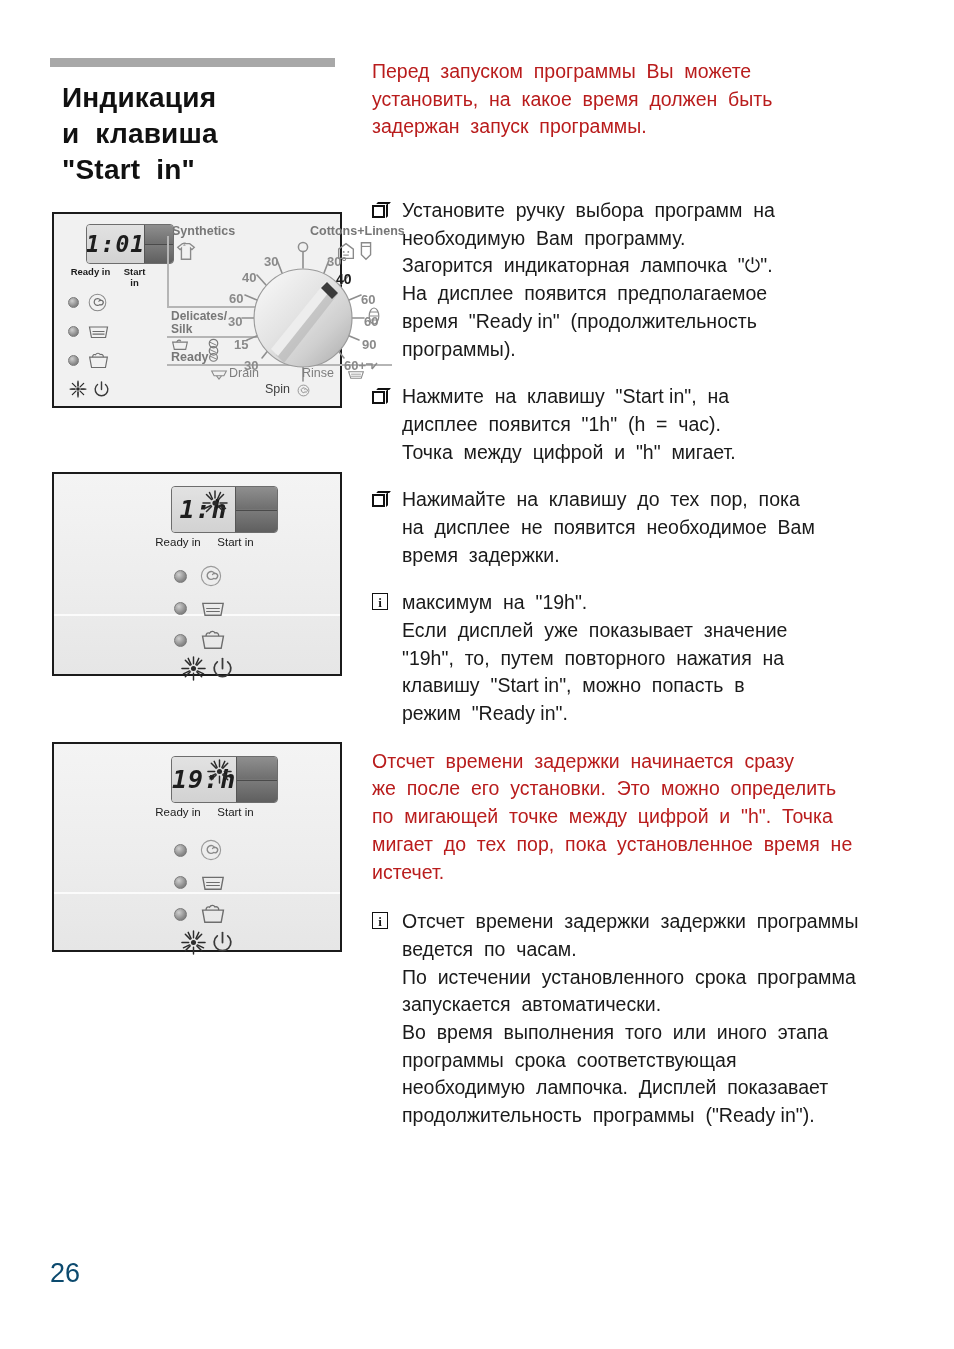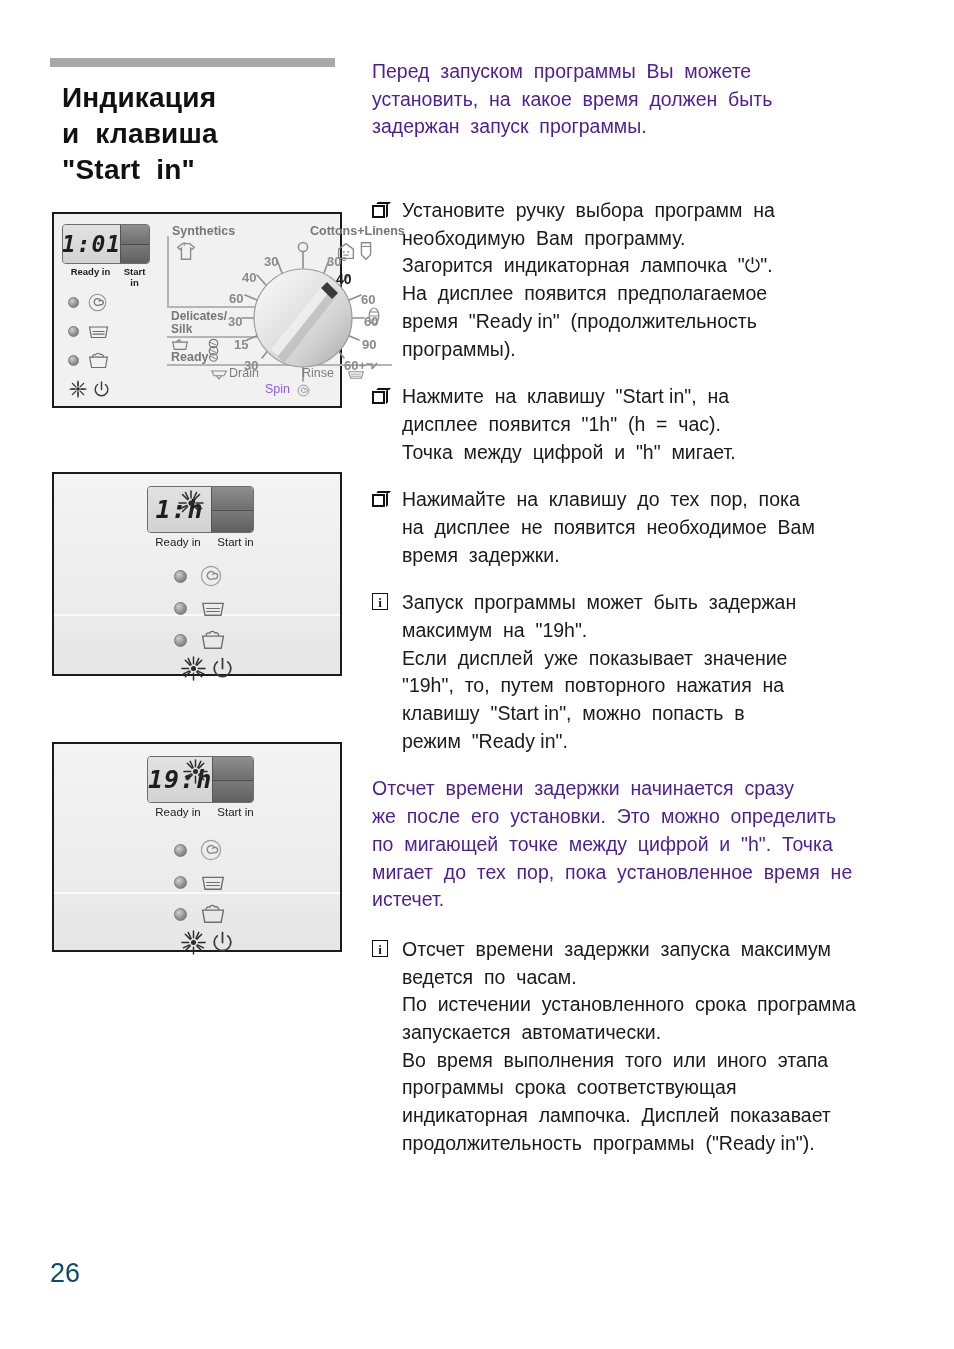--- a/index.html
+++ b/index.html
@@ -45,20 +45,21 @@
 
   
   .lcd{
     position:absolute;
     border:1px solid #6d6d6d;
     border-radius:4px;
     background:#d9d9d9;
     box-sizing:border-box;
     display:flex;
     overflow:hidden;
+    margin-left:24px;
   }
   .lcd .segs{
     flex:1 1 auto;
     background:linear-gradient(180deg,#e2e2e2,#d2d2d2);
     display:flex;align-items:center;justify-content:center;
     position:relative;
   }
   .lcd .btn{
     flex:0 0 auto;
     background:linear-gradient(180deg,#8f8f8f,#6f6f6f 48%,#7b7b7b 52%,#5f5f5f);
@@ -113,21 +114,21 @@
       #9a9a9a 87.5% 93.5%,transparent 93.5% 100%);
     z-index:-1;
   }
   .prog-text{position:absolute;font-weight:bold;color:#777;}
 
   
   .right-col{position:absolute;left:372px;top:58px;width:560px;}
   .para{
     font-size:19.5px;
     line-height:1.42;
-    color:#4c1d95;
+    color:#b91c1c;
     margin:0 0 22px 0;
   }
   .para .ln{display:block;white-space:pre;}
   .bullet-item{
     display:flex;
     margin:0 0 20px 0;
   }
   .bullet-mark{
     flex:0 0 30px;
     font-size:19.5px;
@@ -338,21 +339,21 @@
     <div style="position:absolute;left:175px;top:152px;font-size:12.5px;color:#7d7d7d;">Drain</div>
     <svg style="position:absolute;left:156px;top:155px;" width="18" height="12" viewBox="0 0 22 14">
       <path d="M2 2h18l-3 6H5z" fill="none" stroke="#8a8a8a" stroke-width="1.3"></path>
       <path d="M8 8l3 4 3-4" fill="none" stroke="#8a8a8a" stroke-width="1.3"></path>
     </svg>
     <div style="position:absolute;left:248px;top:152px;font-size:12.5px;color:#7d7d7d;">Rinse</div>
     <svg style="position:absolute;left:293px;top:155px;" width="18" height="12" viewBox="0 0 22 14">
       <path d="M2 3h18l-2.6 8H4.6z" fill="none" stroke="#8a8a8a" stroke-width="1.3"></path>
       <path d="M5 6h12M5 8.5h12" stroke="#8a8a8a" stroke-width="1"></path>
     </svg>
-    <div style="position:absolute;left:211px;top:168px;font-size:12.5px;color:#8b5cf6;">Spin</div>
+    <div style="position:absolute;left:211px;top:168px;font-size:12.5px;color:#404040;">Spin</div>
     <svg style="position:absolute;left:243px;top:170px;" width="13" height="13" viewBox="0 0 24 24">
       <circle cx="12" cy="12" r="10" fill="none" stroke="#8a8a8a" stroke-width="1.6"></circle>
       <path d="M16 9.5a4.3 4.3 0 1 0-1.1 5.2 3 3 0 1 0-1.2-4.3" fill="none" stroke="#8a8a8a" stroke-width="1.7"></path>
     </svg>
   </div>
 
   <div class="panel" id="panel2">
     <div class="hiline" style="top:140px;"></div>
 
     <div class="lcd" style="left:93px;top:12px;width:107px;height:47px;">
@@ -508,21 +509,20 @@
         <span class="ln">на  дисплее  не  появится  необходимое  Вам</span>
         <span class="ln">время  задержки.</span>
       </div>
     </div>
 
     <div class="bullet-item">
       <div class="info-mark">
         <span class="info-box">i</span>
       </div>
       <div class="bullet-body">
-        <span class="ln">Запуск  программы  может  быть  задержан</span>
         <span class="ln">максимум  на  "19h".</span>
         <span class="ln">Если  дисплей  уже  показывает  значение</span>
         <span class="ln">"19h",  то,  путем  повторного  нажатия  на</span>
         <span class="ln">клавишу  "Start in",  можно  попасть  в</span>
         <span class="ln">режим  "Ready in".</span>
       </div>
     </div>
 
     <p class="para" style="margin-top:8px;">
       <span class="ln">Отсчет  времени  задержки  начинается  сразу</span>
@@ -530,26 +530,26 @@
       <span class="ln">по  мигающей  точке  между  цифрой  и  "h".  Точка</span>
       <span class="ln">мигает  до  тех  пор,  пока  установленное  время  не</span>
       <span class="ln">истечет.</span>
     </p>
 
     <div class="bullet-item" style="margin-top:6px;">
       <div class="info-mark">
         <span class="info-box">i</span>
       </div>
       <div class="bullet-body">
-        <span class="ln">Отсчет  времени  задержки  запуска  максимум</span>
+        <span class="ln">Отсчет  времени  задержки  задержки  программы</span>
         <span class="ln">ведется  по  часам.</span>
         <span class="ln">По  истечении  установленного  срока  программа</span>
         <span class="ln">запускается  автоматически.</span>
         <span class="ln">Во  время  выполнения  того  или  иного  этапа</span>
         <span class="ln">программы  срока  соответствующая</span>
-        <span class="ln">индикаторная  лампочка.  Дисплей  показавает</span>
+        <span class="ln">необходимую  лампочка.  Дисплей  показавает</span>
         <span class="ln">продолжительность  программы  ("Ready in").</span>
       </div>
     </div>
   </div>
 
   <div class="page-number">26</div>
 </div>
 
 </body></html>

